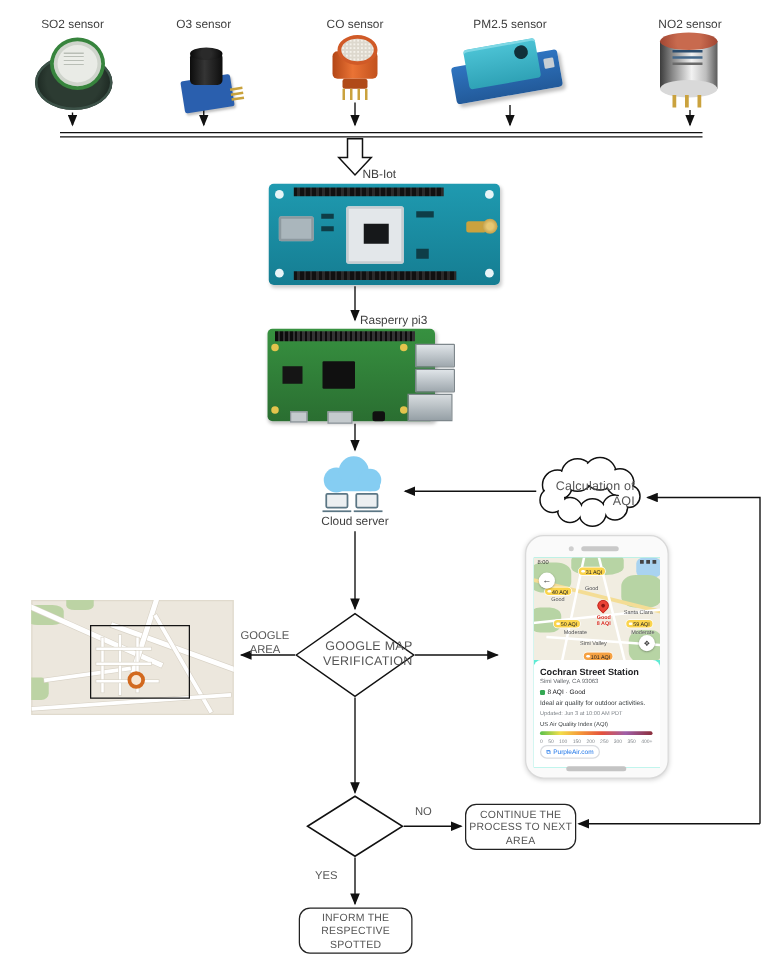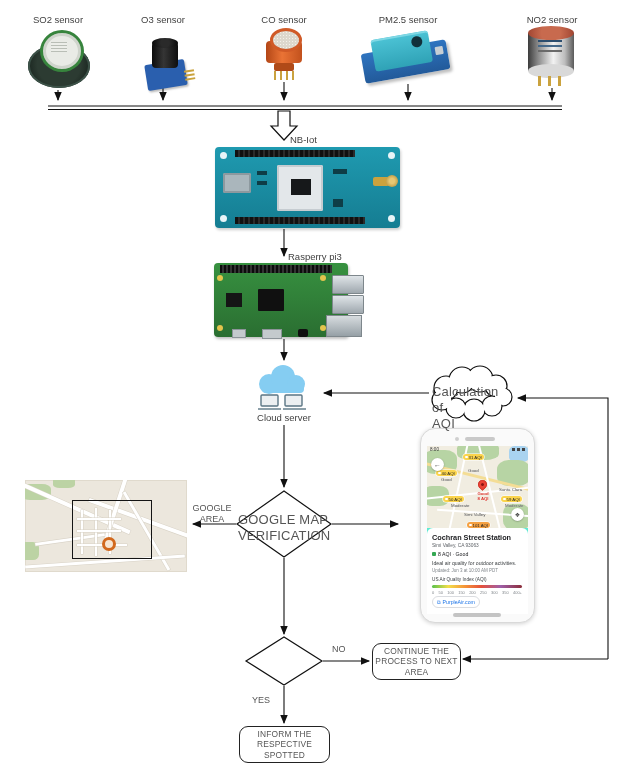--- a/index.html
+++ b/index.html
@@ -2,21 +2,21 @@
 <html><head>
 <meta charset="utf-8">
 <style>
   html,body{margin:0;padding:0;background:#fff;}
   .canvas{position:relative;width:617px;height:764px;background:#fff;overflow:hidden;
           font-family:"Liberation Sans",sans-serif;color:#3a3a3a;}
   .abs{position:absolute;}
   svg.wire{position:absolute;left:0;top:0;z-index:1;}
   .z2{z-index:2;}
   .lbl{font-size:9.5px;color:#3f3f3f;text-align:center;}
-  .flowtxt{font-size:13px;color:#555;text-align:left;line-height:1.22;letter-spacing:.2px;z-index:3;position:absolute;}
+  .flowtxt{font-size:10px;color:#555;text-align:right;line-height:1.22;letter-spacing:.2px;z-index:3;position:absolute;}
   .edge-lbl{font-size:9px;color:#555;position:absolute;z-index:3;}
   .rbox{position:absolute;z-index:3;background:#fff;border:1.2px solid #222;border-radius:9px;
         display:flex;align-items:center;justify-content:center;font-size:8.4px;color:#555;
         text-align:center;line-height:1.25;letter-spacing:.2px;}
   
   .sensor-lbl{position:absolute;top:14px;width:90px;z-index:2;}
   
   .so2{left:28px;top:30px;width:62px;height:58px;}
   .so2 .pcb{position:absolute;left:0;top:14px;width:62px;height:44px;border-radius:50%;
             background:radial-gradient(circle at 50% 45%,#2c3b32 55%,#0d1612 100%);box-shadow:inset 0 0 0 2px #3c5248;}

